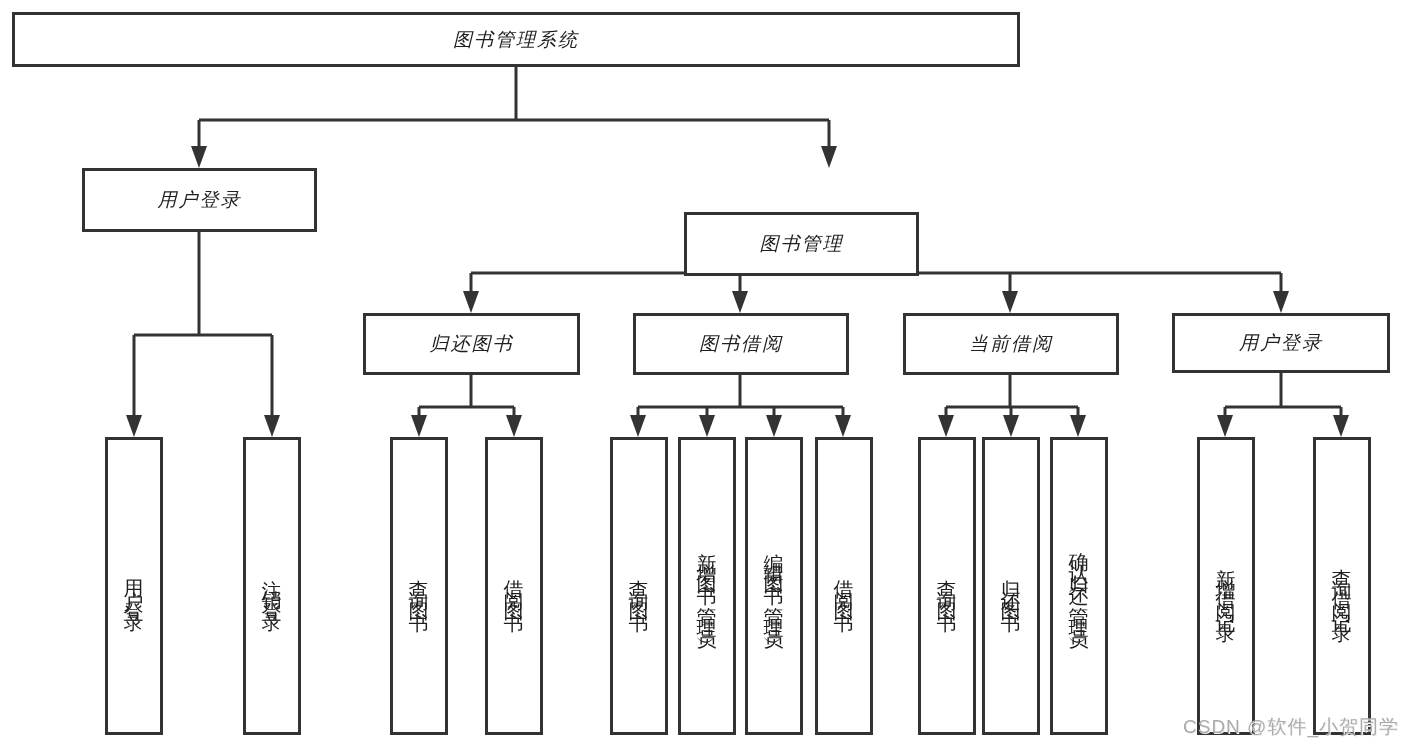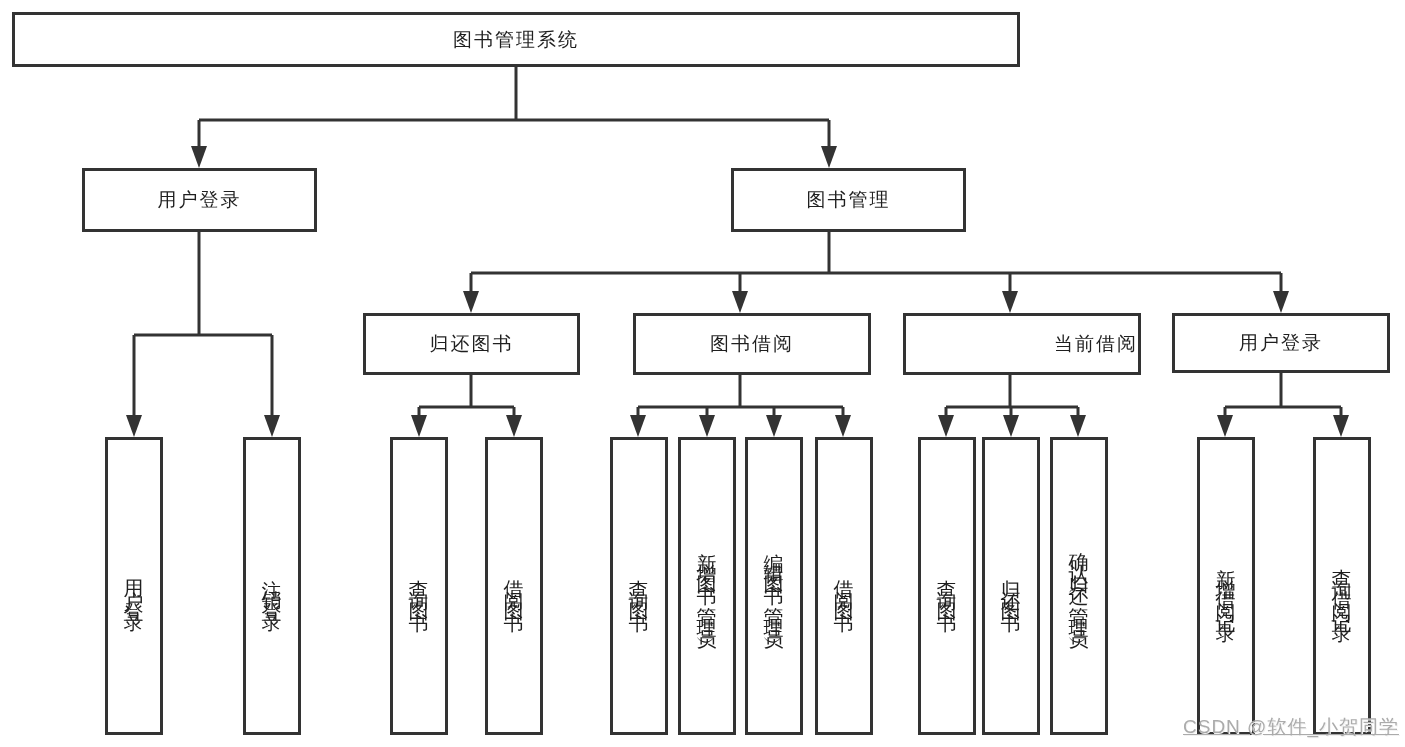--- a/index.html
+++ b/index.html
@@ -5,35 +5,35 @@
   html,body{margin:0;padding:0;background:#ffffff;}
   #canvas{
     position:relative;width:1405px;height:747px;background:#ffffff;overflow:hidden;
     font-family:"Liberation Sans","DejaVu Sans",sans-serif;color:#1f1f1f;
   }
   #connector-layer{position:absolute;left:0;top:0;width:1405px;height:747px;z-index:0;}
   .node{
     position:absolute;box-sizing:border-box;border:3px solid #333333;background:#ffffff;
     display:flex;align-items:center;justify-content:center;z-index:2;
   }
-  .h-node{font-size:19px;letter-spacing:2px;}
+  .h-node{font-size:19px;letter-spacing:2px;font-style:italic;}
   .root-node{left:12px;top:12px;width:1008px;height:55px;}
   .l2-node{top:168px;width:235px;height:64px;}
-  .l3-node{top:313px;width:238px;height:62px;}
+  .l3-node{top:313px;width:216px;height:62px;}
   .leaf{
     top:437px;width:58px;height:298px;
     writing-mode:vertical-rl;text-orientation:mixed;
     font-size:20px;letter-spacing:11px;line-height:1;
     display:flex;align-items:center;justify-content:center;
   }
   .leaf span{display:block;margin-left:0;}
   #watermark{
     position:absolute;left:1183px;top:714px;z-index:5;
     font-size:19px;letter-spacing:1px;color:#ababab;
-    text-shadow:1px 1px 0 #f2f2f2;white-space:nowrap;text-decoration:underline;
+    text-shadow:1px 1px 0 #f2f2f2;white-space:nowrap;
   }
 </style>
 </head>
 <body>
 
 <div id="canvas">
 
   <svg id="connector-layer" viewBox="0 0 1405 747" xmlns="http://www.w3.org/2000/svg">
     <g stroke="#333333" stroke-width="3" fill="none">
 
@@ -100,31 +100,31 @@
     </g>
   </svg>
 
   <div class="node h-node root-node">
     <span>图书管理系统</span>
   </div>
 
   <div class="node h-node l2-node" style="left:82px;">
     <span>用户登录</span>
   </div>
-  <div class="node h-node l2-node" style="left:731px;">
+  <div class="node h-node l2-node" style="left:684px;margin-top:44px;">
     <span>图书管理</span>
   </div>
 
   <div class="node h-node l3-node" style="left:363px;width:217px;">
     <span>归还图书</span>
   </div>
   <div class="node h-node l3-node" style="left:633px;">
     <span>图书借阅</span>
   </div>
-  <div class="node h-node l3-node" style="left:903px;justify-content:flex-end;">
+  <div class="node h-node l3-node" style="left:903px;">
     <span>当前借阅</span>
   </div>
   <div class="node h-node l3-node" style="left:1172px;width:218px;height:60px;">
     <span>用户登录</span>
   </div>
 
   <div class="node leaf" style="left:105px;">
     <span>用户登录</span>
   </div>
   <div class="node leaf" style="left:243px;">

